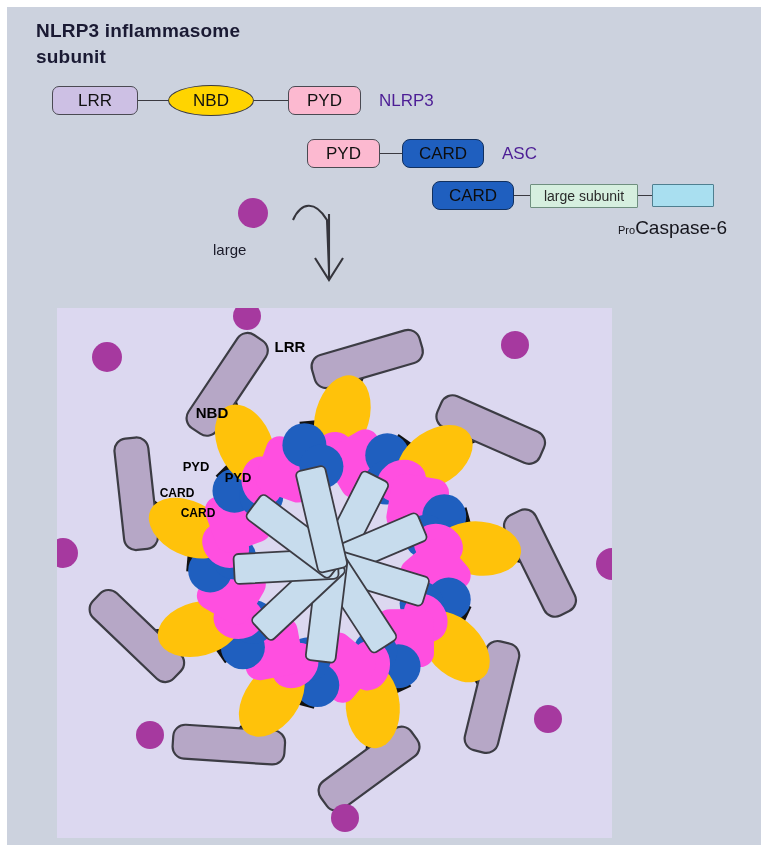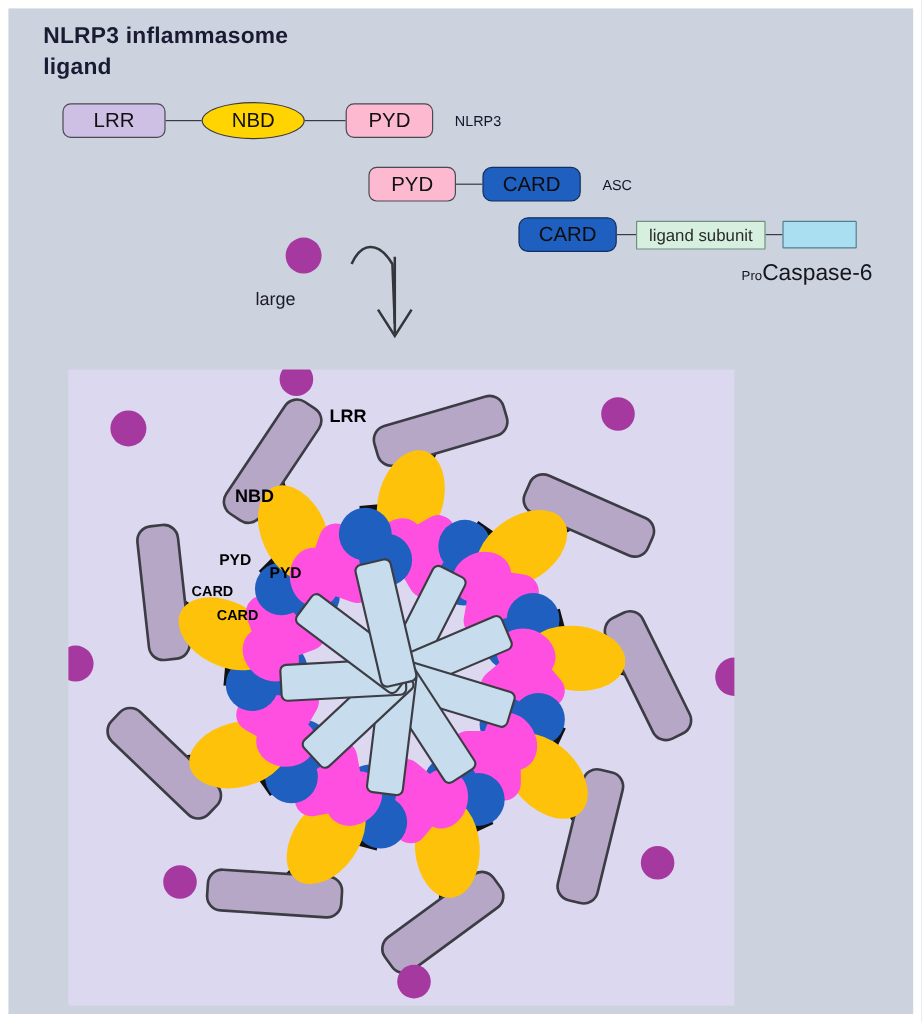--- a/index.html
+++ b/index.html
@@ -38,21 +38,21 @@
     border:1.6px solid #4a4a52;
     position:relative;
   }
   .dbox.lrr{width:86px;height:29px;background:#cdc0e4;border-radius:7px;}
   .dbox.nbd{width:86px;height:31px;background:#ffd400;border-radius:50%/50%;border:1.6px solid #3a3a40;}
   .dbox.pyd{width:73px;height:29px;background:#fcb9d0;border-radius:7px;}
   .dbox.card{width:82px;height:29px;background:#1f5fbf;border-radius:8px;color:#0d0d0d;border:1.6px solid #11305f;}
   .dbox.large{width:108px;height:24px;background:#d6efdf;border:1.2px solid #6f8f7f;font-size:14px;color:#2a2a2a;border-radius:1px;}
   .dbox.small{width:62px;height:23px;background:#a9dff0;border:1.2px solid #4f7f90;border-radius:1px;}
   .link{height:1.6px;background:#3a3a40;}
-  .plabel{font-size:12px;color:#0f172a;margin-left:18px;white-space:nowrap;}
+  .plabel{font-size:17px;color:#4c1d95;margin-left:18px;white-space:nowrap;}
 
   .caspase-label{
     position:absolute;
     font-size:19px;color:#15151c;white-space:nowrap;
   }
   .caspase-label .pro{font-size:11px;}
 
   
   .ligand-dot{
     position:absolute;border-radius:50%;
@@ -76,21 +76,21 @@
 </style>
 </head>
 <body>
 
 <div id="frame"></div>
 
 <div class="stage">
 
   <div class="title">
     <span>NLRP3 inflammasome</span><br>
-    <span>ligand</span>
+    <span>subunit</span>
   </div>
 
   <div class="domrow" style="left:52px;top:85px;">
     <div class="dbox lrr">
       <span>LRR</span>
     </div>
     <div class="link" style="width:30px;"></div>
     <div class="dbox nbd">
       <span>NBD</span>
     </div>
@@ -111,21 +111,21 @@
     </div>
     <div class="plabel">ASC</div>
   </div>
 
   <div class="domrow" style="left:432px;top:181px;">
     <div class="dbox card">
       <span>CARD</span>
     </div>
     <div class="link" style="width:16px;"></div>
     <div class="dbox large">
-      <span>ligand subunit</span>
+      <span>large subunit</span>
     </div>
     <div class="link" style="width:14px;"></div>
     <div class="dbox small">
       <span></span>
     </div>
   </div>
 
   <div class="caspase-label" style="left:618px;top:217px;">
     <span class="pro">Pro</span><span>Caspase-6</span>
   </div>

